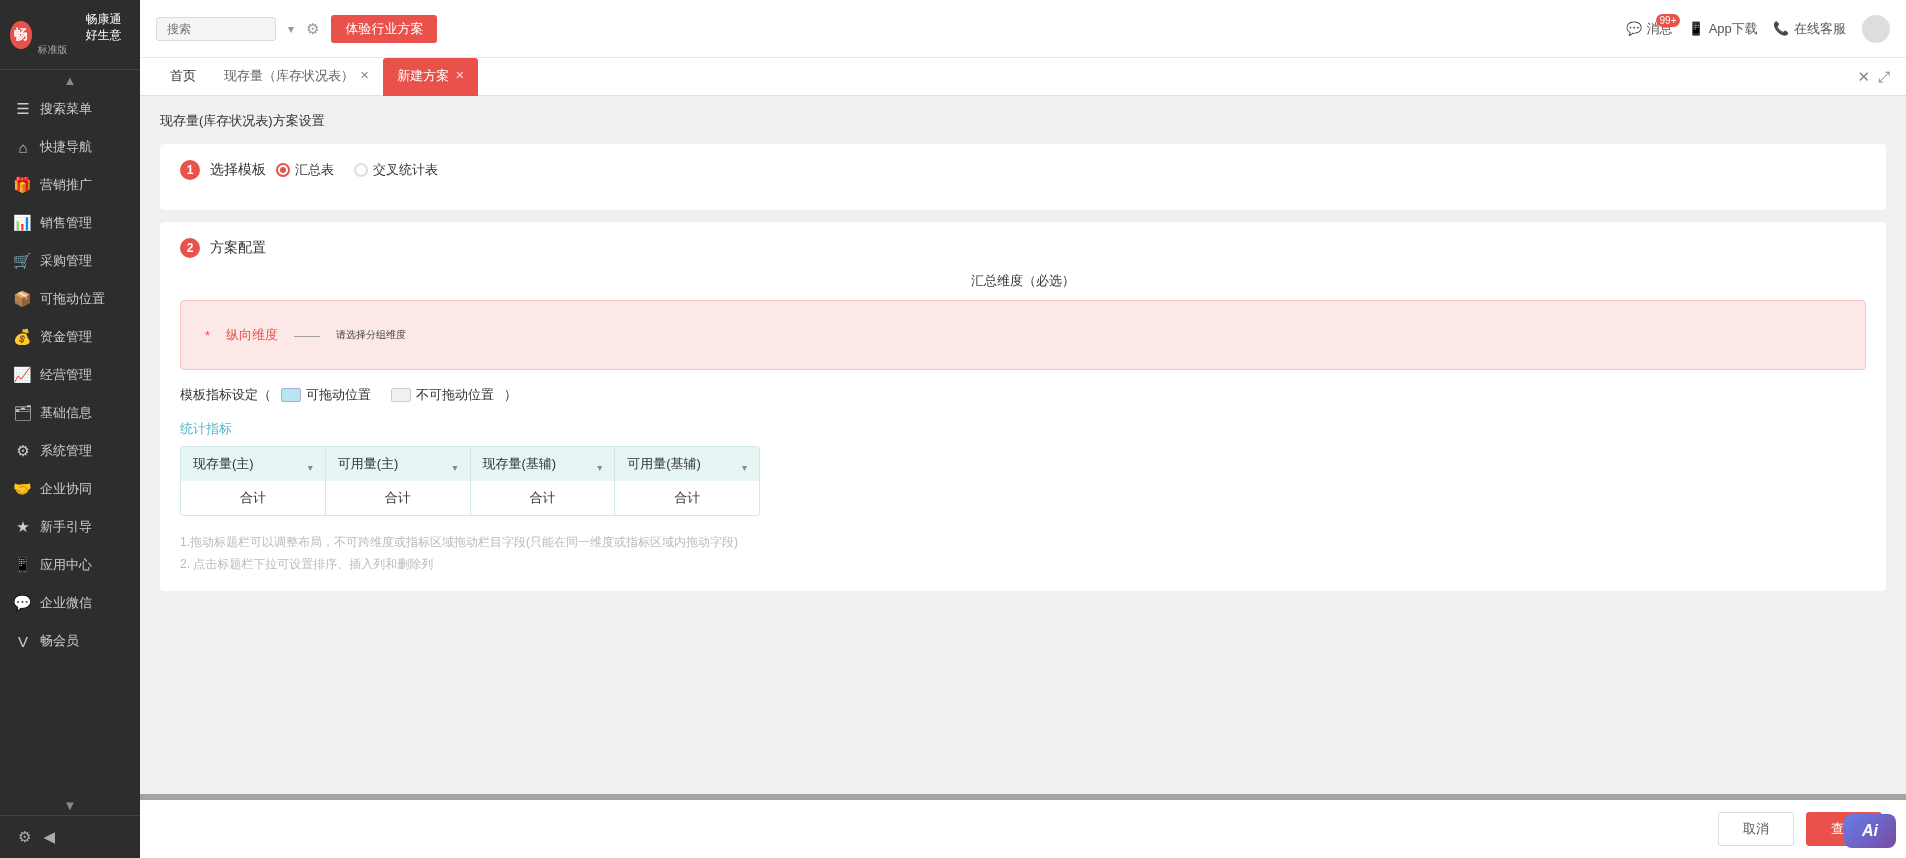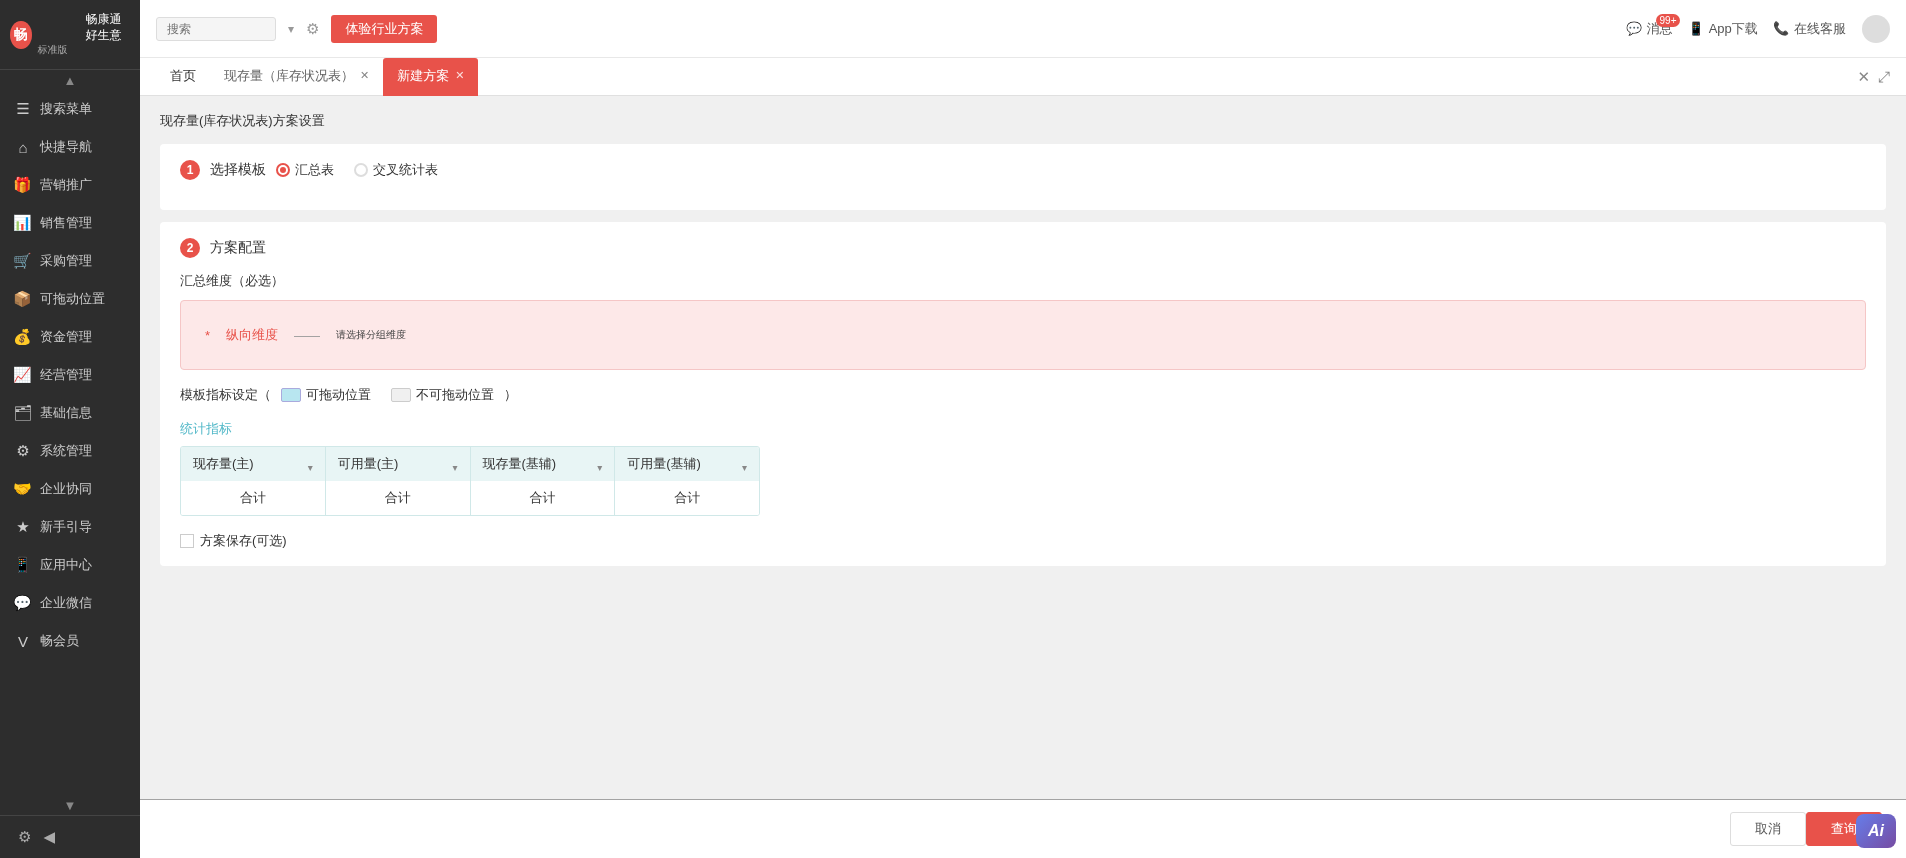--- a/index.html
+++ b/index.html
@@ -189,21 +189,21 @@
       border-color: #e8524a;
     }
     .radio-circle.checked::after {
       content: '';
       width: 6px; height: 6px;
       background: #e8524a;
       border-radius: 50%;
     }
 
     
-    .dim-label { font-size: 13px; color: #333; margin-bottom: 10px; }
+    .dim-label { font-size: 13px; color: #333; margin-bottom: 10px; text-align: center; }
 
     .dim-select-area {
       background: #fde8e8;
       border: 1px solid #f5c6c6;
       border-radius: 4px;
       padding: 20px 24px;
       display: flex;
       align-items: center;
       gap: 16px;
       min-height: 70px;
@@ -288,25 +288,25 @@
     .save-checkbox {
       width: 14px; height: 14px;
       border: 1px solid #ccc;
       background: #fff;
       cursor: pointer;
     }
 
     
     .footer-bar {
       background: #fff;
-      border-top: 1px solid #a3a3a3;
+      border-top: 6px solid #a3a3a3;
       padding: 12px 24px;
       display: flex;
       justify-content: flex-end;
-      gap: 0;
+      gap: 12px;
     }
     .btn-cancel {
       background: #fff;
       border: 1px solid #ddd;
       border-radius: 3px;
       padding: 7px 24px;
       font-size: 13px;
       cursor: pointer;
       color: #555;
     }
@@ -321,21 +321,21 @@
     }
 
     
     .ai-badge {
       position: fixed;
       bottom: 10px;
       right: 10px;
       background: linear-gradient(135deg, #667eea, #764ba2);
       color: white;
       border-radius: 8px;
-      padding: 8px 12px;
+      padding: 8px 18px;
       font-size: 16px;
       font-weight: bold;
       font-style: italic;
       cursor: pointer;
     }
   </style>
 </head>
 <body>
 
 <div class="sidebar">
@@ -538,25 +538,25 @@
           </div>
           <div class="stats-table-body">
             <div class="stats-cell">合计</div>
             <div class="stats-cell">合计</div>
             <div class="stats-cell">合计</div>
             <div class="stats-cell">合计</div>
           </div>
         </div>
       </div>
 
-
-      <div class="save-row">
-        <div class="save-checkbox"></div>
-        <span>方案保存(可选)</span>
-      </div>
+      <div class="tips-section">
+        <div class="tip-item">1.拖动标题栏可以调整布局，不可跨维度或指标区域拖动栏目字段(只能在同一维度或指标区域内拖动字段)</div>
+        <div class="tip-item">2. 点击标题栏下拉可设置排序、插入列和删除列</div>
+      </div>
+
     </div>
 
   </div>
 
   <div class="footer-bar">
     <button class="btn-cancel">取消</button>
     <button class="btn-query">查询</button>
   </div>
 
 </div>

